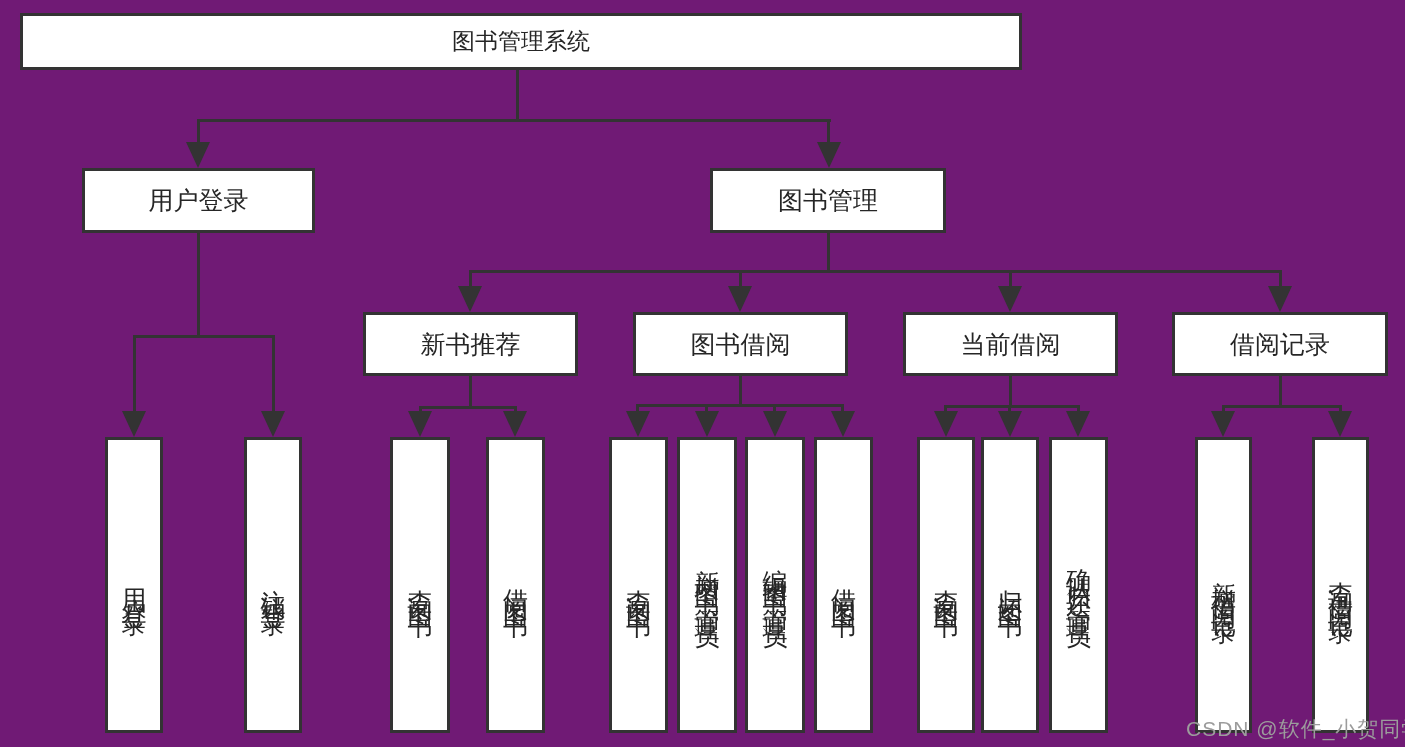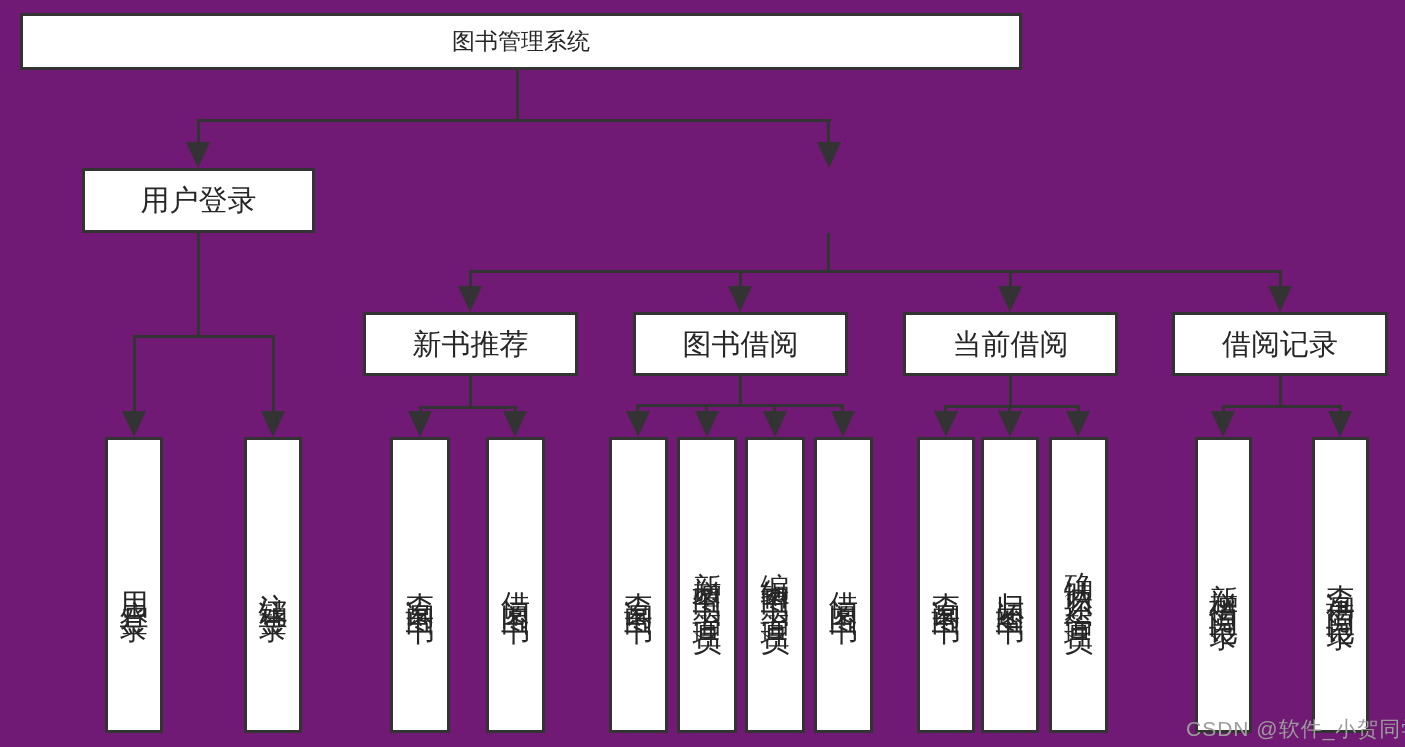--- a/index.html
+++ b/index.html
@@ -12,21 +12,21 @@
     overflow:hidden;
   }
   .box{
     position:absolute;
     box-sizing:border-box;
     border:3px solid #333333;
     background:#ffffff;
     display:flex;
     align-items:center;
     justify-content:center;
-    font-size:29px;
+    font-size:25px;
     color:#262626;
     line-height:1;
   }
   .box .vtext{
     writing-mode:vertical-rl;
     letter-spacing:8px;
     white-space:nowrap;
   }
   .vl{position:absolute;width:3px;background:#333333;}
   .hl{position:absolute;height:3px;background:#333333;}
@@ -49,20 +49,23 @@
 <body>
 
 <div class="canvas">
 
   <div class="box" style="left:20px;top:13px;width:1002px;height:57px;font-size:23px;">
     <span>图书管理系统</span>
   </div>
 
   <div class="box" style="left:82px;top:168px;width:233px;height:65px;">
     <span>用户登录</span>
+  </div>
+  <div class="box" style="left:710px;top:168px;width:236px;height:65px;">
+    <span>图书管理</span>
   </div>
 
   <div class="box" style="left:363px;top:312px;width:215px;height:64px;justify-content:center;">
     <span>新书推荐</span>
   </div>
   <div class="box" style="left:633px;top:312px;width:215px;height:64px;">
     <span>图书借阅</span>
   </div>
   <div class="box" style="left:903px;top:312px;width:215px;height:64px;">
     <span>当前借阅</span>

